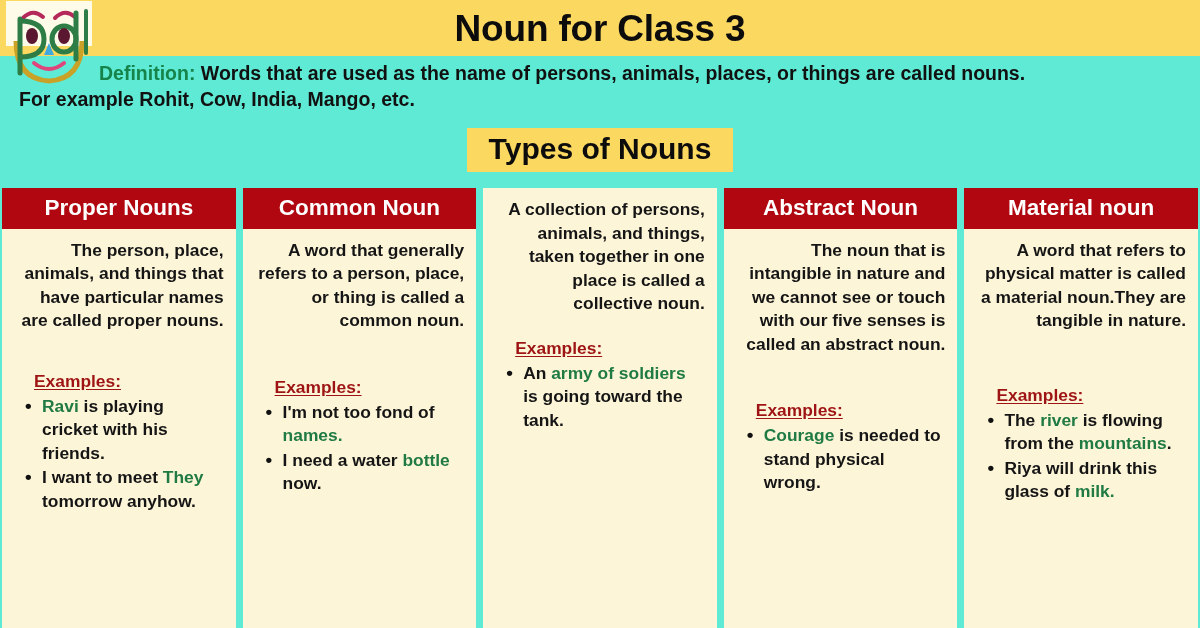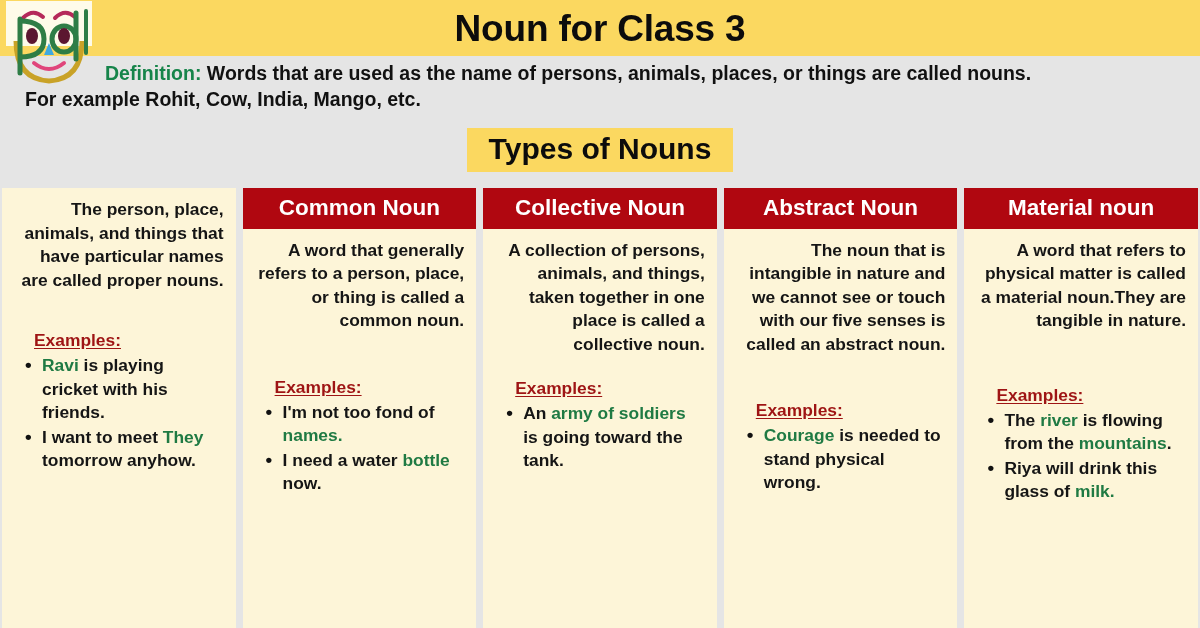--- a/index.html
+++ b/index.html
@@ -3,21 +3,21 @@
 <meta charset="utf-8">
 <style>
   * { box-sizing: border-box; margin: 0; padding: 0; }
   html, body {
     width: 1200px; height: 628px;
     background: #ffffff;
     font-family: "Liberation Sans", sans-serif;
     overflow: hidden;
   }
 
-  .page { position: relative; width: 1200px; height: 628px; background:#e5e5e5; }
+  .page { position: relative; width: 1200px; height: 628px; background:#5eead4; }
 
   
   .header-band {
     position: absolute; left: 0; top: 0; width: 1200px; height: 56px;
     background: #fbd860;
     display: flex; align-items: center; justify-content: center;
   }
   .header-title {
     font-size: 37px; font-weight: bold; color: #0c0c0c;
     letter-spacing: -0.2px; line-height: 1;
@@ -26,21 +26,21 @@
   
   .logo {
     position: absolute; left: 6px; top: 1px; width: 86px; height: 88px;
     z-index: 5;
   }
   .logo svg { display:block; width: 86px; height: 88px; }
 
   
   .definition {
     position: absolute; left: 0; top: 60px; width: 1200px;
-    padding: 0 8px 0 19px;
+    padding: 0 8px 0 13px;
     font-size: 19.5px; font-weight: bold; color: #111111;
     line-height: 26px; text-align: left;
   }
   .definition .line1 { padding-left: 86px; }
   .definition .line2 { padding-left: 6px; }
   .def-label { color: #16844a; }
 
   
   .types-wrap {
     position: absolute; left: 0; top: 128px; width: 1200px;
@@ -147,20 +147,21 @@
     </div>
   </div>
 
   <div class="types-wrap">
     <div class="types-banner">Types of Nouns</div>
   </div>
 
   <div class="columns">
 
     <div class="col col-1">
+      <div class="col-head">Proper Nouns</div>
       <div class="col-body">
         <div class="col-desc">The person, place, animals, and things that have particular names are called proper nouns.</div>
         <div class="ex-label">Examples:</div>
         <ul class="ex-list">
             <li><span class="hl">Ravi</span><span> is playing cricket with his friends.</span></li>
             <li><span>I want to meet </span><span class="hl">They</span><span> tomorrow anyhow.</span></li>
           </ul>
       </div>
     </div>
 
@@ -170,21 +171,20 @@
         <div class="col-desc">A word that generally refers to a person, place, or thing is called a common noun.</div>
         <div class="ex-label">Examples:</div>
         <ul class="ex-list">
             <li><span>I'm not too fond of </span><span class="hl">names.</span></li>
             <li><span>I need a water </span><span class="hl">bottle</span><span> now.</span></li>
           </ul>
       </div>
     </div>
 
     <div class="col col-3">
-      <div class="col-head">Collective Noun</div>
       <div class="col-body">
         <div class="col-desc">A collection of persons, animals, and things, taken together in one place is called a collective noun.</div>
         <div class="ex-label">Examples:</div>
         <ul class="ex-list">
             <li><span> An </span><span class="hl">army of soldiers</span><span> is going toward the tank.</span></li>
           </ul>
       </div>
     </div>
 
     <div class="col col-4">

